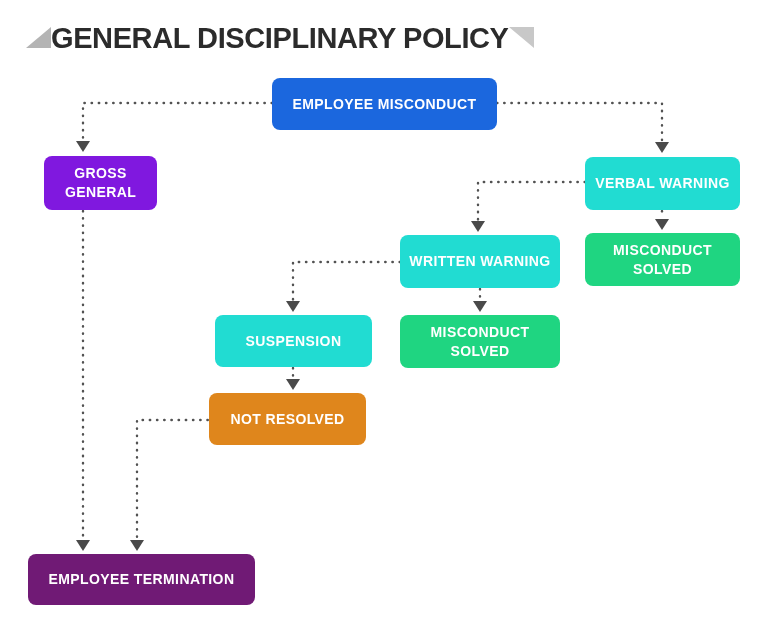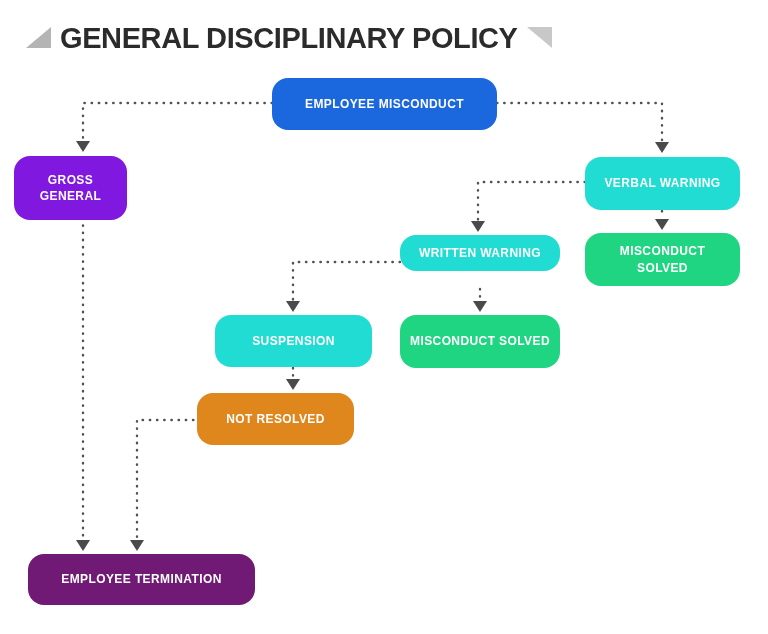--- a/index.html
+++ b/index.html
@@ -1,42 +1,42 @@
 <!DOCTYPE html>
 <html><head>
 <meta charset="utf-8">
 <style>
   html,body{margin:0;padding:0;background:#ffffff;}
   body{font-family:"Liberation Sans","DejaVu Sans",sans-serif;}
   .canvas{position:relative;width:768px;height:634px;background:#ffffff;overflow:hidden;}
 
   
-  .title-row{position:absolute;left:26px;top:22px;display:flex;align-items:center;gap:9px;}
+  .title-row{position:absolute;left:26px;top:22px;display:flex;align-items:center;}
   .page-title{font-size:29px;font-weight:700;color:#2b2b2b;letter-spacing:-0.4px;white-space:nowrap;}
   .tri-left{width:0;height:0;border-left:25px solid transparent;border-bottom:21px solid #b4b4b4;margin-bottom:2px;}
   .tri-right{width:0;height:0;border-left:25px solid transparent;border-top:21px solid #c8c8c8;margin-bottom:2px;}
 
   
   svg.edges{position:absolute;left:0;top:0;width:768px;height:634px;pointer-events:none;}
   .edge{fill:none;stroke:#525252;stroke-width:2.4;stroke-dasharray:0.4 6.8;stroke-linecap:round;}
   .arrowhead{fill:#4a4a4a;stroke:none;}
 
   
-  .node{position:absolute;border-radius:16px;color:#ffffff;font-weight:700;
-        font-size:12px;letter-spacing:0.4px;display:flex;align-items:center;
+  .node{position:absolute;border-radius:8px;color:#ffffff;font-weight:700;
+        font-size:14px;letter-spacing:0.4px;display:flex;align-items:center;
         justify-content:center;text-align:center;line-height:1.35;padding:4px 8px;
         box-sizing:border-box;}
   .n-misconduct{left:272px;top:78px;width:225px;height:52px;}
-  .n-gross{left:14px;top:156px;width:113px;height:64px;}
+  .n-gross{left:44px;top:156px;width:113px;height:54px;}
   .n-verbal{left:585px;top:157px;width:155px;height:53px;}
   .n-solved-right{left:585px;top:233px;width:155px;height:53px;}
-  .n-written{left:400px;top:235px;width:160px;height:36px;}
+  .n-written{left:400px;top:235px;width:160px;height:53px;}
   .n-solved-mid{left:400px;top:315px;width:160px;height:53px;}
   .n-suspension{left:215px;top:315px;width:157px;height:52px;}
-  .n-notresolved{left:197px;top:393px;width:157px;height:52px;}
+  .n-notresolved{left:209px;top:393px;width:157px;height:52px;}
   .n-termination{left:28px;top:554px;width:227px;height:51px;}
 </style>
 </head>
 <body>
 
 <div class="canvas">
 
   <div class="title-row">
     <span class="tri-left"></span>
     <span class="page-title">GENERAL DISCIPLINARY POLICY</span>

